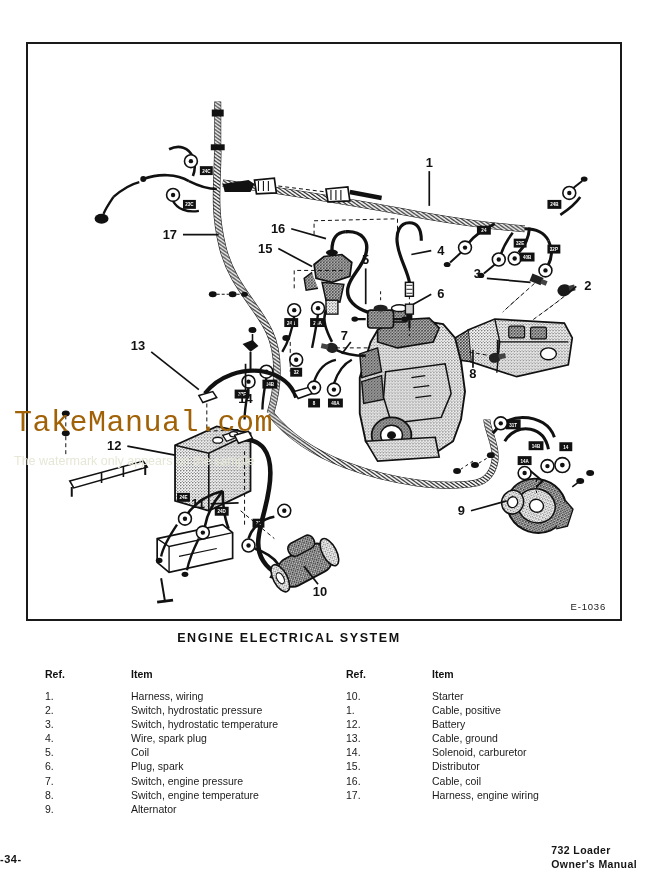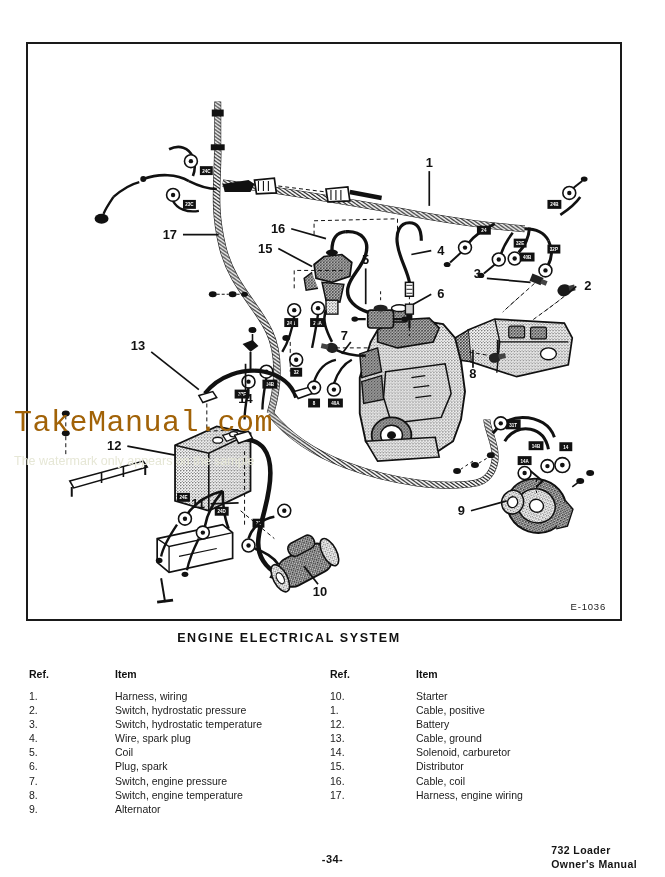--- a/index.html
+++ b/index.html
@@ -106,30 +106,30 @@
     font-weight: bold;
     color: #111;
     margin-bottom: 9px;
   }
   .legend-row {
     display: flex;
     font-size: 10.5px;
     color: #1b1b1b;
     line-height: 14.1px;
   }
-  .col-ref  { width: 51px; flex: 0 0 51px; }
+  .col-ref  { width: 51px; flex: 0 0 51px; margin-left: 16px; }
   .col-item { width: 230px; margin-left: 35px; }
 
   
   #page-number {
     position: absolute;
     left: 0;
     top: 853px;
     width: 665px;
-    text-align: center;
+    text-align: left;
     font-size: 11px;
     font-weight: bold;
     color: #141414;
     letter-spacing: 0.5px;
   }
   #footer-brand {
     position: absolute;
     right: 28px;
     top: 843px;
     font-size: 10.5px;

